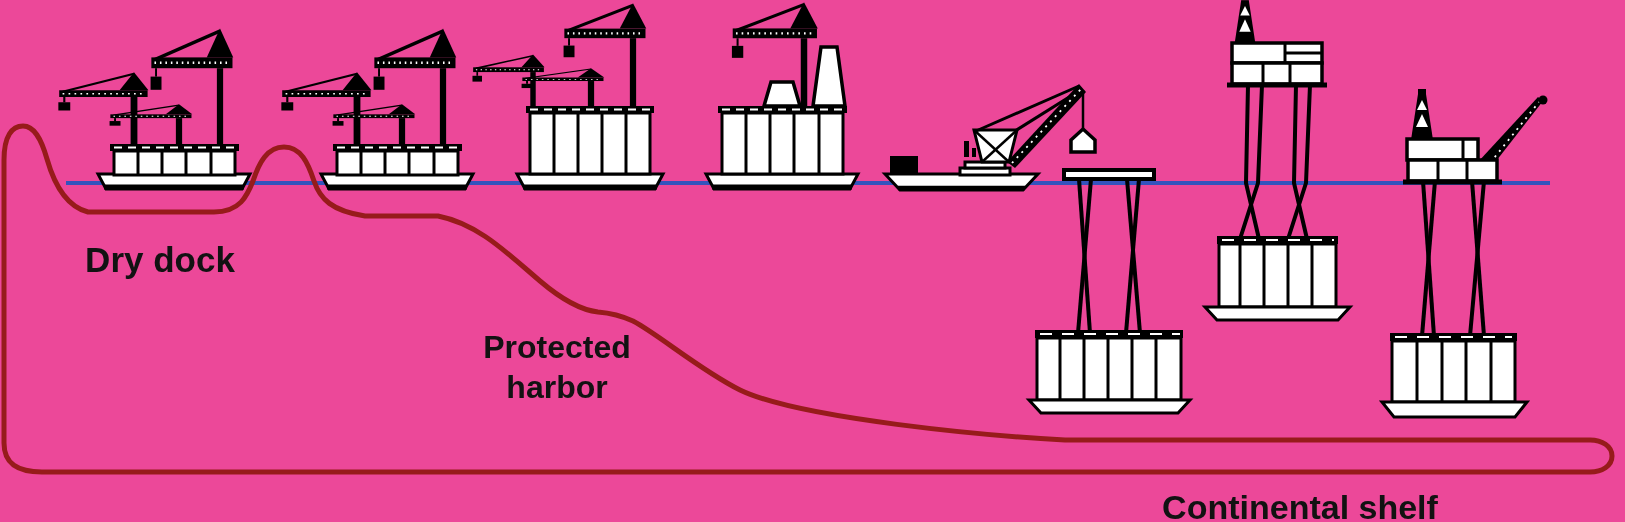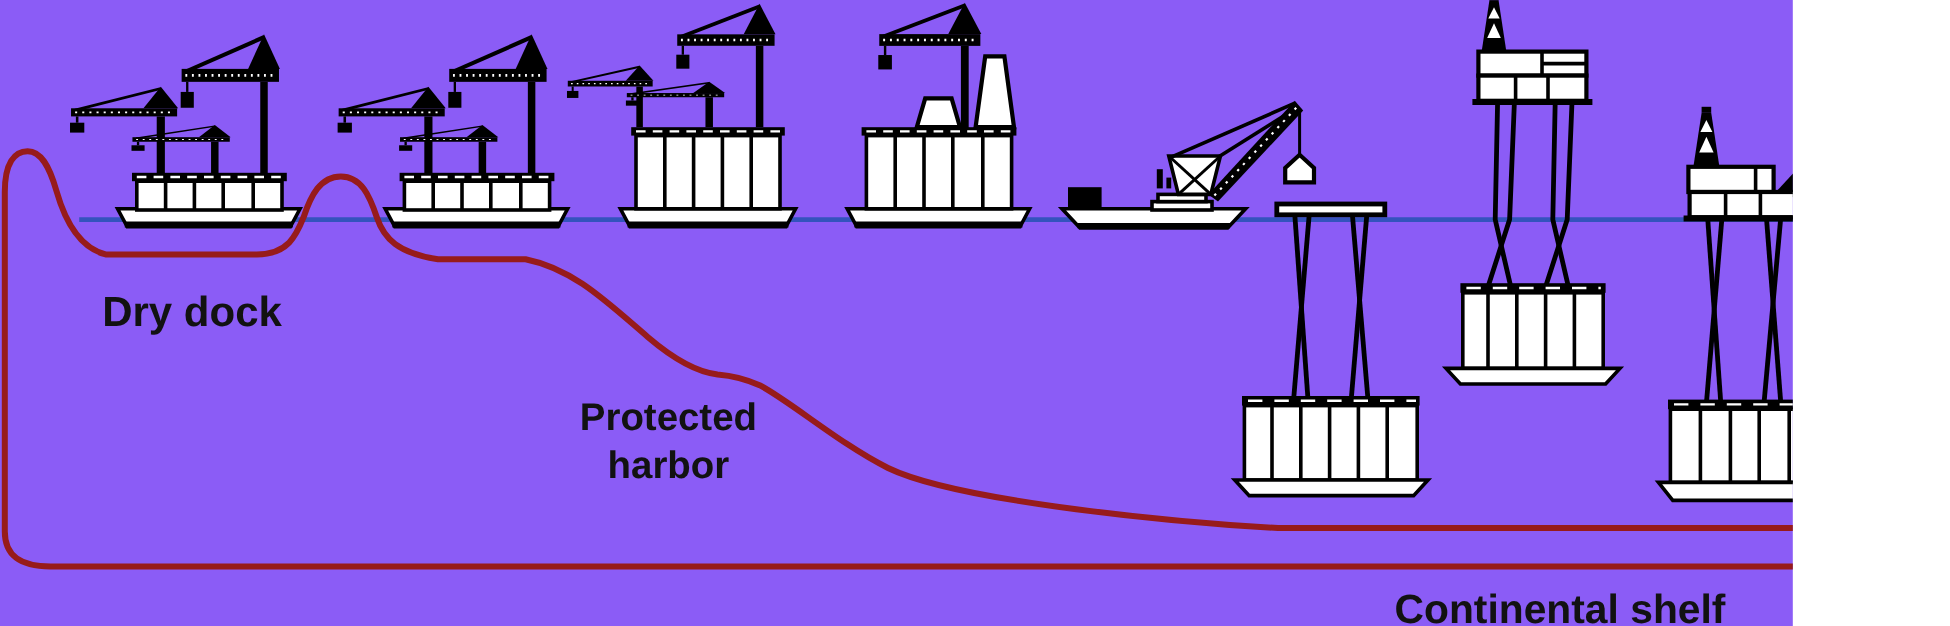--- a/index.html
+++ b/index.html
@@ -1,16 +1,16 @@
 <!DOCTYPE html>
 <html><head>
 <meta charset="utf-8">
 <style>
   html,body{margin:0;padding:0;background:#fff;}
-  .canvas{position:relative;width:1494px;height:522px;background:#8b5cf6;overflow:hidden;}
+  .canvas{position:relative;width:1625px;height:522px;background:#ec4899;overflow:hidden;}
   svg{display:block;}
   text.lbl{font-family:"Liberation Sans","DejaVu Sans",sans-serif;font-weight:bold;fill:#121212;}
 </style>
 </head>
 <body>
 
 <div class="canvas">
 <svg width="1625" height="522" viewBox="0 0 1625 522">
   <defs>
 

